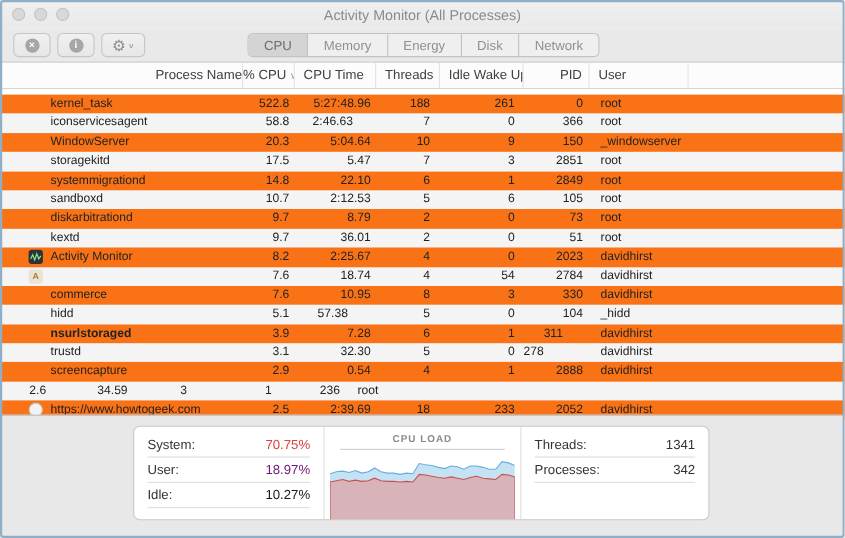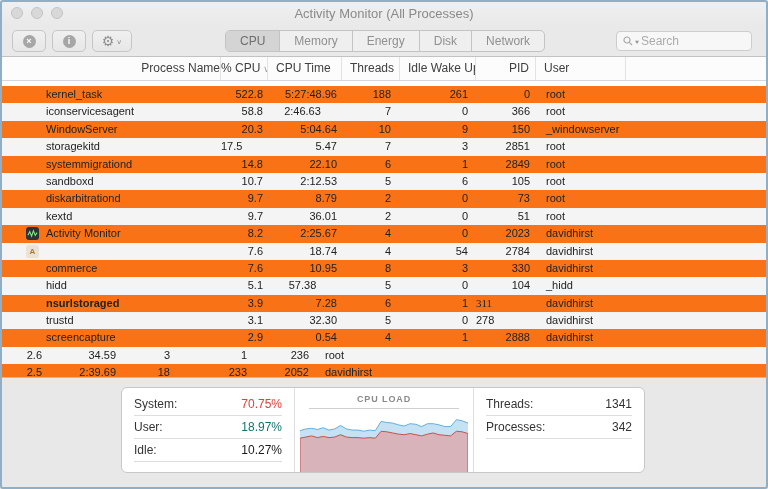--- a/index.html
+++ b/index.html
@@ -103,28 +103,20 @@
     </div>
 
     <div class="segmented" id="tabs">
         <div class="seg sel">CPU</div>
         <div class="seg">Memory</div>
         <div class="seg">Energy</div>
         <div class="seg">Disk</div>
         <div class="seg">Network</div>
       </div>
 
-    <div class="search">
-      <svg width="10" height="10" viewBox="0 0 10 10">
-        <circle cx="4" cy="4" r="3" fill="none" stroke="#a9a9a9" stroke-width="1.2"></circle>
-        <line x1="6.3" y1="6.3" x2="9" y2="9" stroke="#a9a9a9" stroke-width="1.2"></line>
-      </svg>
-      <span class="chev">▾</span>
-      <input type="text" value="" placeholder="Search" style="">
-    </div>
   </div>
 
   <div class="thead" id="thead">
       <div class="hcell" style="width: 221px; text-align: right; padding-left: 8px; padding-right: 0px;"><span>Process Name</span></div>
       <div class="hcell" style="width: 47px; text-align: right; padding-left: 0px; padding-right: 5px;"><span>% CPU</span><span class="sortglyph">∨</span></div>
       <div class="hcell" style="width: 74px; text-align: left; padding-left: 8px; padding-right: 0px;"><span>CPU Time</span></div>
       <div class="hcell" style="width: 58px; text-align: left; padding-left: 8px; padding-right: 0px;"><span>Threads</span></div>
       <div class="hcell" style="width: 76px; text-align: left; padding-left: 8px; padding-right: 0px;"><span>Idle Wake Ups</span></div>
       <div class="hcell" style="width: 60px; text-align: right; padding-left: 0px; padding-right: 6px;"><span>PID</span></div>
       <div class="hcell" style="width: 90px; text-align: left; padding-left: 8px; padding-right: 0px;"><span>User</span></div>
@@ -165,21 +157,21 @@
         <div class="cell" style="width: 58px; text-align: right; padding-right: 9px;">10</div>
         <div class="cell" style="width: 76px; text-align: right; padding-right: 8px;">9</div>
         <div class="cell" style="width: 60px; text-align: right; padding-right: 6px;">150</div>
         <div class="cell" style="width: 90px; text-align: left; padding-right: 0px; padding-left: 10px;">_windowserver</div>
       </div>
       <div class="row">
         <div class="cell namecell" style="width: 221px;">
           <span class="procicon noicon"></span>
           <span>storagekitd</span>
         </div>
-        <div class="cell" style="width: 47px; padding-right: 5px;">17.5</div>
+        <div class="cell" style="width: 47px; text-align: right; padding-right: 5px;">17.5</div>
         <div class="cell" style="width: 74px; text-align: right; padding-right: 5px;">5.47</div>
         <div class="cell" style="width: 58px; text-align: right; padding-right: 9px;">7</div>
         <div class="cell" style="width: 76px; text-align: right; padding-right: 8px;">3</div>
         <div class="cell" style="width: 60px; text-align: right; padding-right: 6px;">2851</div>
         <div class="cell" style="width: 90px; text-align: left; padding-right: 0px; padding-left: 10px;">root</div>
       </div>
       <div class="row">
         <div class="cell namecell" style="width: 221px;">
           <span class="procicon noicon"></span>
           <span>systemmigrationd</span>
@@ -281,21 +273,21 @@
       </div>
       <div class="row">
         <div class="cell namecell" style="width: 221px; font-weight: bold;">
           <span class="procicon noicon"></span>
           <span>nsurlstoraged</span>
         </div>
         <div class="cell" style="width: 47px; text-align: right; padding-right: 5px;">3.9</div>
         <div class="cell" style="width: 74px; text-align: right; padding-right: 5px;">7.28</div>
         <div class="cell" style="width: 58px; text-align: right; padding-right: 9px;">6</div>
         <div class="cell" style="width: 76px; text-align: right; padding-right: 8px;">1</div>
-        <div class="cell" style="width: 60px; text-align: left; padding-right: 6px; font-family: Liberation Serif, serif;">311</div>
+        <div class="cell" style="width: 60px; text-align: center; padding-right: 6px;">311</div>
         <div class="cell" style="width: 90px; text-align: left; padding-right: 0px; padding-left: 10px;">davidhirst</div>
       </div>
       <div class="row">
         <div class="cell namecell" style="width: 221px;">
           <span class="procicon noicon"></span>
           <span>trustd</span>
         </div>
         <div class="cell" style="width: 47px; text-align: right; padding-right: 5px;">3.1</div>
         <div class="cell" style="width: 74px; text-align: right; padding-right: 5px;">32.30</div>
         <div class="cell" style="width: 58px; text-align: right; padding-right: 9px;">5</div>
@@ -317,39 +309,43 @@
       </div>
       <div class="row">
         <div class="cell" style="width: 47px; text-align: right; padding-right: 5px;">2.6</div>
         <div class="cell" style="width: 74px; text-align: right; padding-right: 5px;">34.59</div>
         <div class="cell" style="width: 58px; text-align: right; padding-right: 9px;">3</div>
         <div class="cell" style="width: 76px; text-align: right; padding-right: 8px;">1</div>
         <div class="cell" style="width: 60px; text-align: right; padding-right: 6px;">236</div>
         <div class="cell" style="width: 90px; text-align: left; padding-right: 0px; padding-left: 10px;">root</div>
       </div>
       <div class="row">
+        <div class="cell namecell" style="width: 221px;">
+          <span class="procicon web-content"></span>
+          <span>https://www.howtogeek.com</span>
+        </div>
         <div class="cell" style="width: 47px; text-align: right; padding-right: 5px;">2.5</div>
         <div class="cell" style="width: 74px; text-align: right; padding-right: 5px;">2:39.69</div>
         <div class="cell" style="width: 58px; text-align: right; padding-right: 9px;">18</div>
         <div class="cell" style="width: 76px; text-align: right; padding-right: 8px;">233</div>
         <div class="cell" style="width: 60px; text-align: right; padding-right: 6px;">2052</div>
         <div class="cell" style="width: 90px; text-align: left; padding-right: 0px; padding-left: 10px;">davidhirst</div>
       </div>
     </div>
 
   <div class="footer">
     <div class="panel">
       <div class="sec-stats" id="stats-left">
           <div class="statrow">
             <span>System:</span>
             <span class="svalue" style="color: rgb(224, 64, 60);">70.75%</span>
           </div>
           <div class="statrow">
             <span>User:</span>
-            <span class="svalue" style="color: #0f766e;">18.97%</span>
+            <span class="svalue" style="color: #701a75;">18.97%</span>
           </div>
           <div class="statrow">
             <span>Idle:</span>
             <span class="svalue" style="color: rgb(26, 26, 26);">10.27%</span>
           </div>
         </div>
       <div class="sec-chart">
         <div class="chart-title">CPU LOAD</div>
         <div class="chart-underline"></div>
         <svg id="loadchart" viewBox="0 0 100 64" preserveAspectRatio="none">

